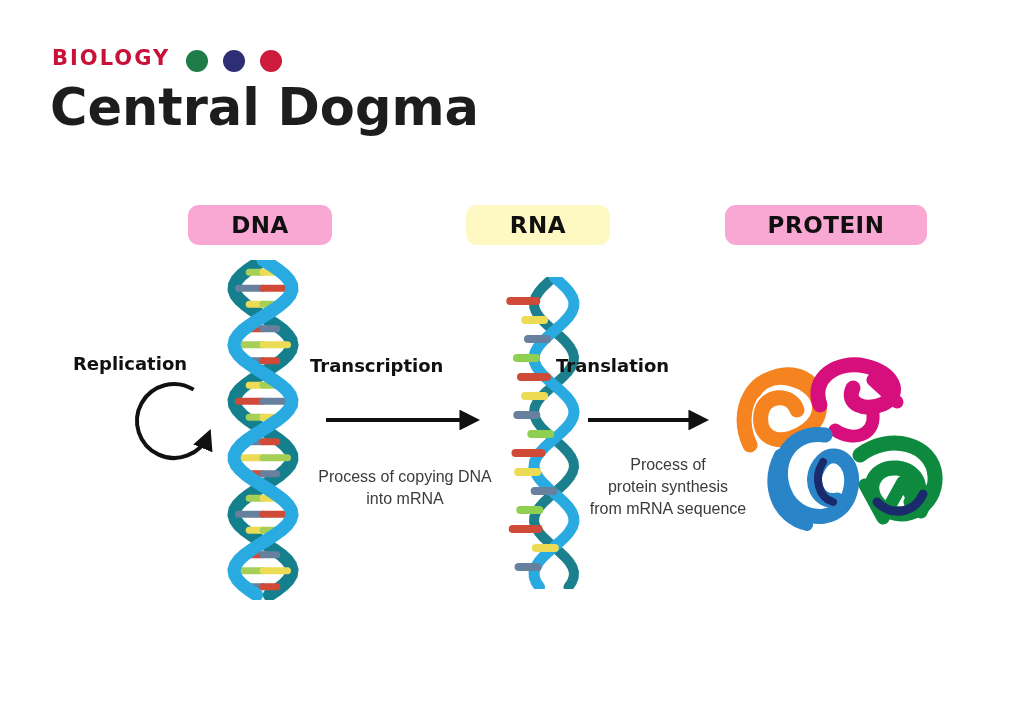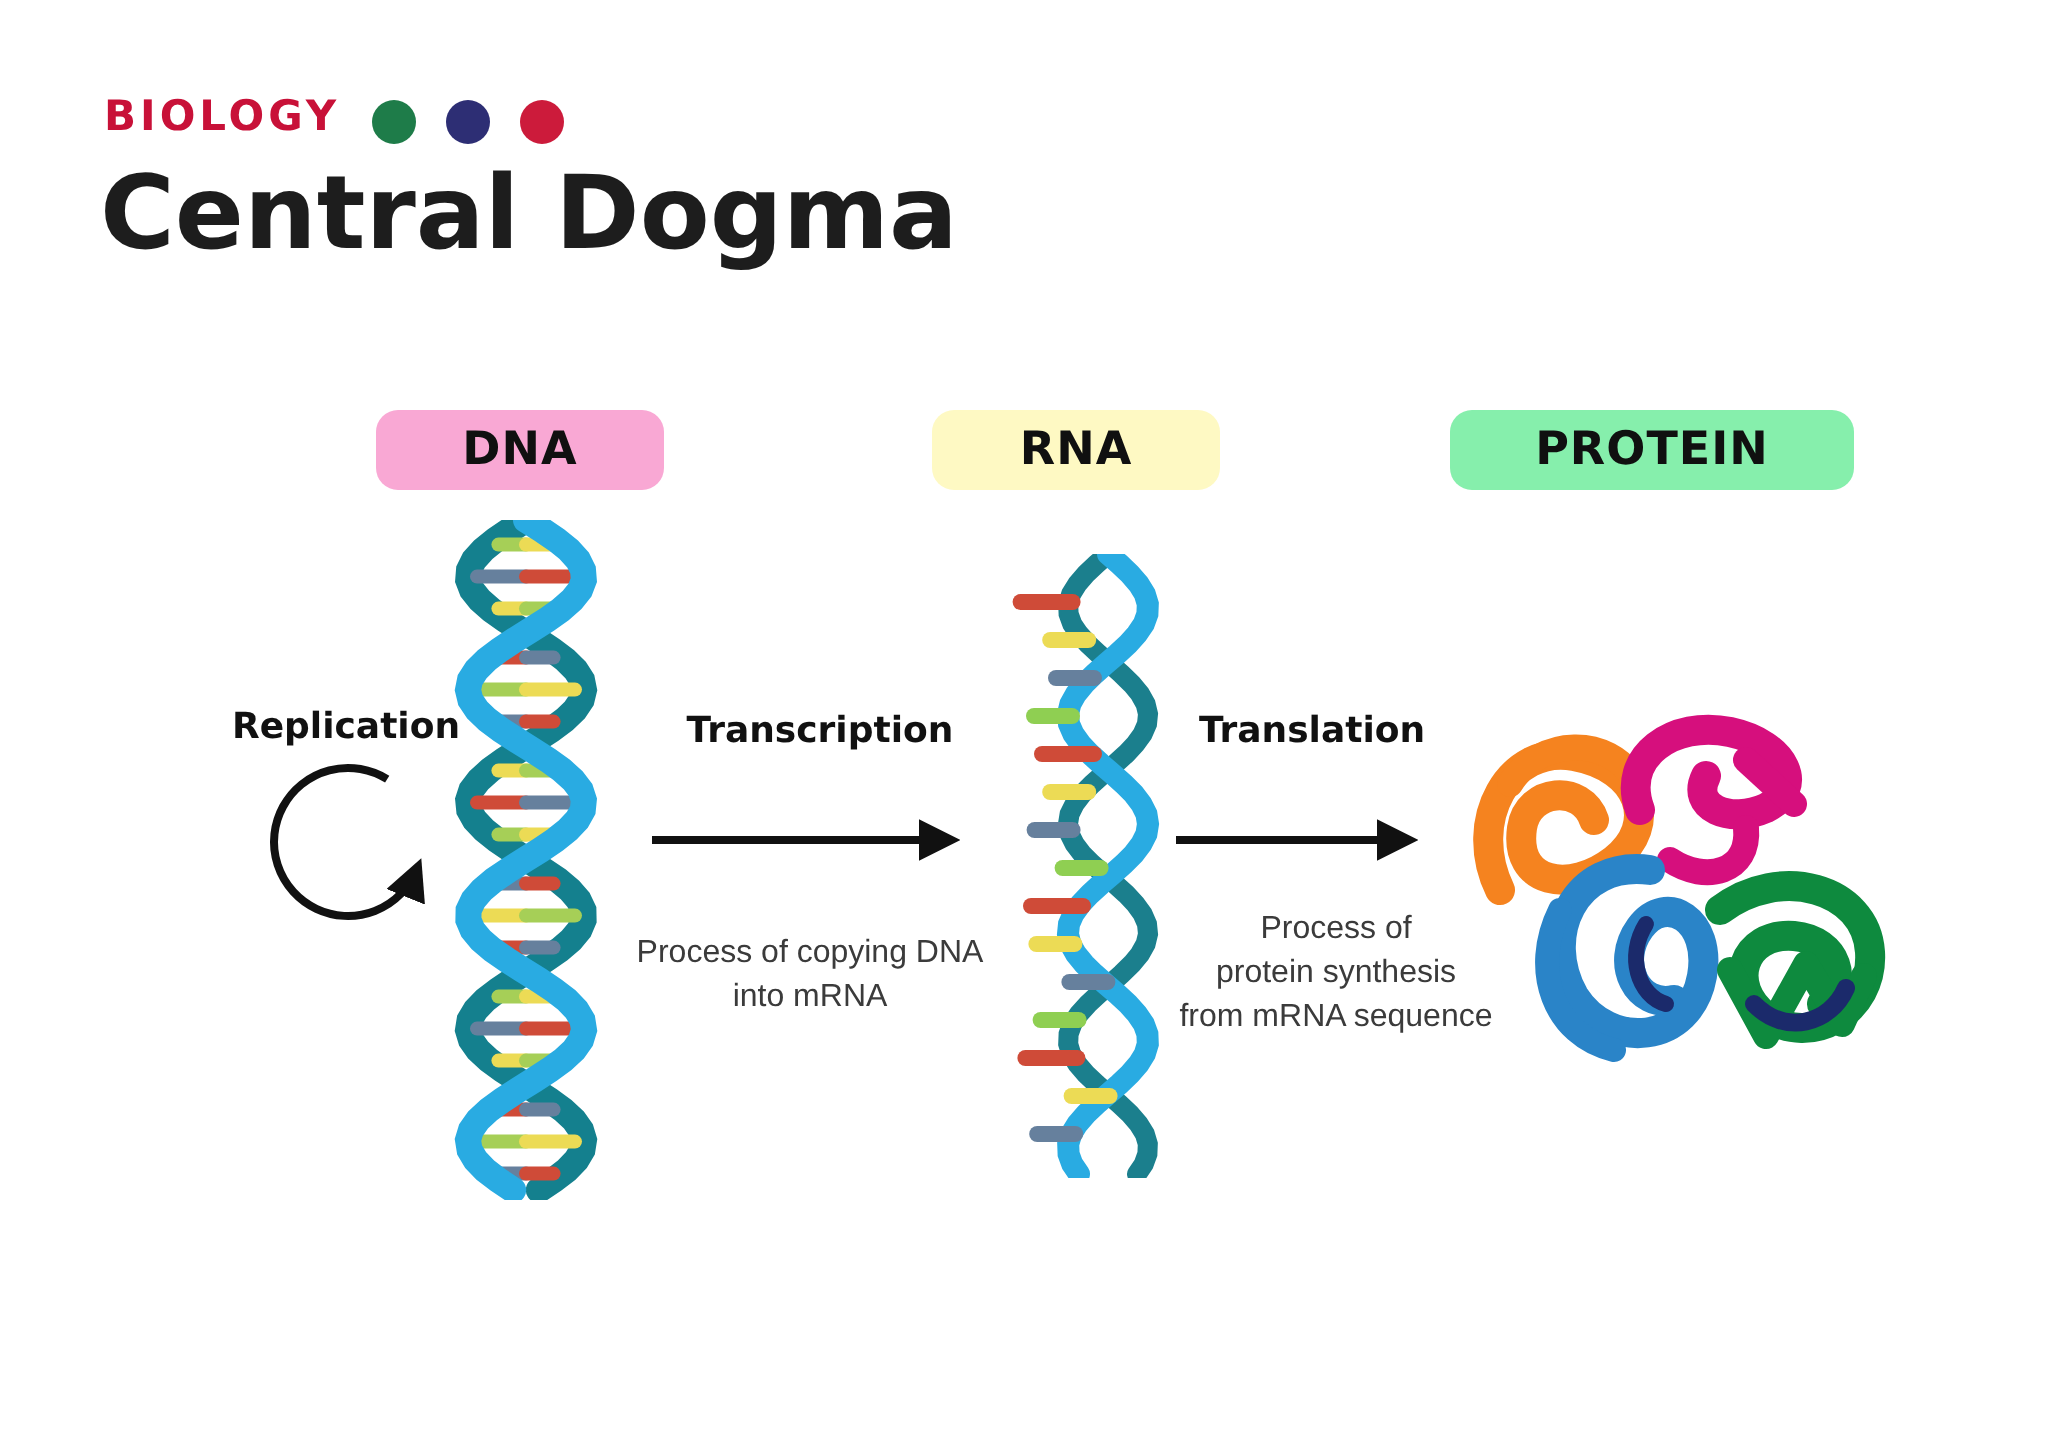--- a/index.html
+++ b/index.html
@@ -11,42 +11,42 @@
   .dots{position:absolute;left:186px;top:50px;display:flex;gap:15px;}
   .dot{width:22px;height:22px;border-radius:50%;}
   .title{position:absolute;left:50px;top:78px;font-size:51px;font-weight:bold;color:#1d1d1d;
          font-family:"DejaVu Sans",sans-serif;letter-spacing:0px;margin:0;}
   .pill{position:absolute;top:205px;height:40px;border-radius:11px;display:flex;
         align-items:center;justify-content:center;font-size:23px;font-weight:bold;color:#101010;
         font-family:"DejaVu Sans",sans-serif;letter-spacing:0.5px;}
   .pill-dna{left:188px;width:144px;}
   .pill-rna{left:466px;width:144px;}
   .pill-protein{left:725px;width:202px;}
-  .proc-label{position:absolute;width:200px;text-align:center;font-size:18px;font-weight:bold;
+  .proc-label{position:absolute;width:200px;font-size:18px;font-weight:bold;
               color:#111;font-family:"DejaVu Sans",sans-serif;}
   .proc-desc{position:absolute;width:210px;text-align:center;font-size:16px;color:#3b3b3b;
              line-height:1.38;white-space:pre-line;font-family:"Liberation Sans",sans-serif;}
   svg{display:block;}
 </style>
 </head>
 <body>
 
 <div class="canvas">
 
   <span class="eyebrow" style="color: rgb(200, 17, 56);">BIOLOGY</span>
   <span class="dots">
     <span class="dot" style="background-color: rgb(30, 124, 73);"></span>
     <span class="dot" style="background-color: rgb(45, 46, 116);"></span>
     <span class="dot" style="background-color: rgb(204, 27, 59);"></span>
   </span>
   <h1 class="title">Central Dogma</h1>
 
   <div class="pill pill-dna" style="background-color: #f9a8d4;">DNA</div>
   <div class="pill pill-rna" style="background-color: #fef9c3;">RNA</div>
-  <div class="pill pill-protein" style="background-color: #86efac;">PROTEIN</div>
+  <div class="pill pill-protein" style="background-color: #f9a8d4;">PROTEIN</div>
 
   <svg width="0" height="0" class="abs" aria-hidden="true">
     <defs>
       <marker id="ah" viewBox="0 0 10 10" refX="7" refY="5" markerWidth="5.2" markerHeight="5.2" orient="auto-start-reverse" markerUnits="strokeWidth">
         <path id="ah-path" d="M0 0 L10 5 L0 10 z" style="fill: rgb(17, 17, 17);"></path>
       </marker>
     </defs>
   </svg>
 
   <svg id="dna-svg" class="abs" style="left:217px;top:260px;" width="92" height="340" viewBox="0 0 92 340">

